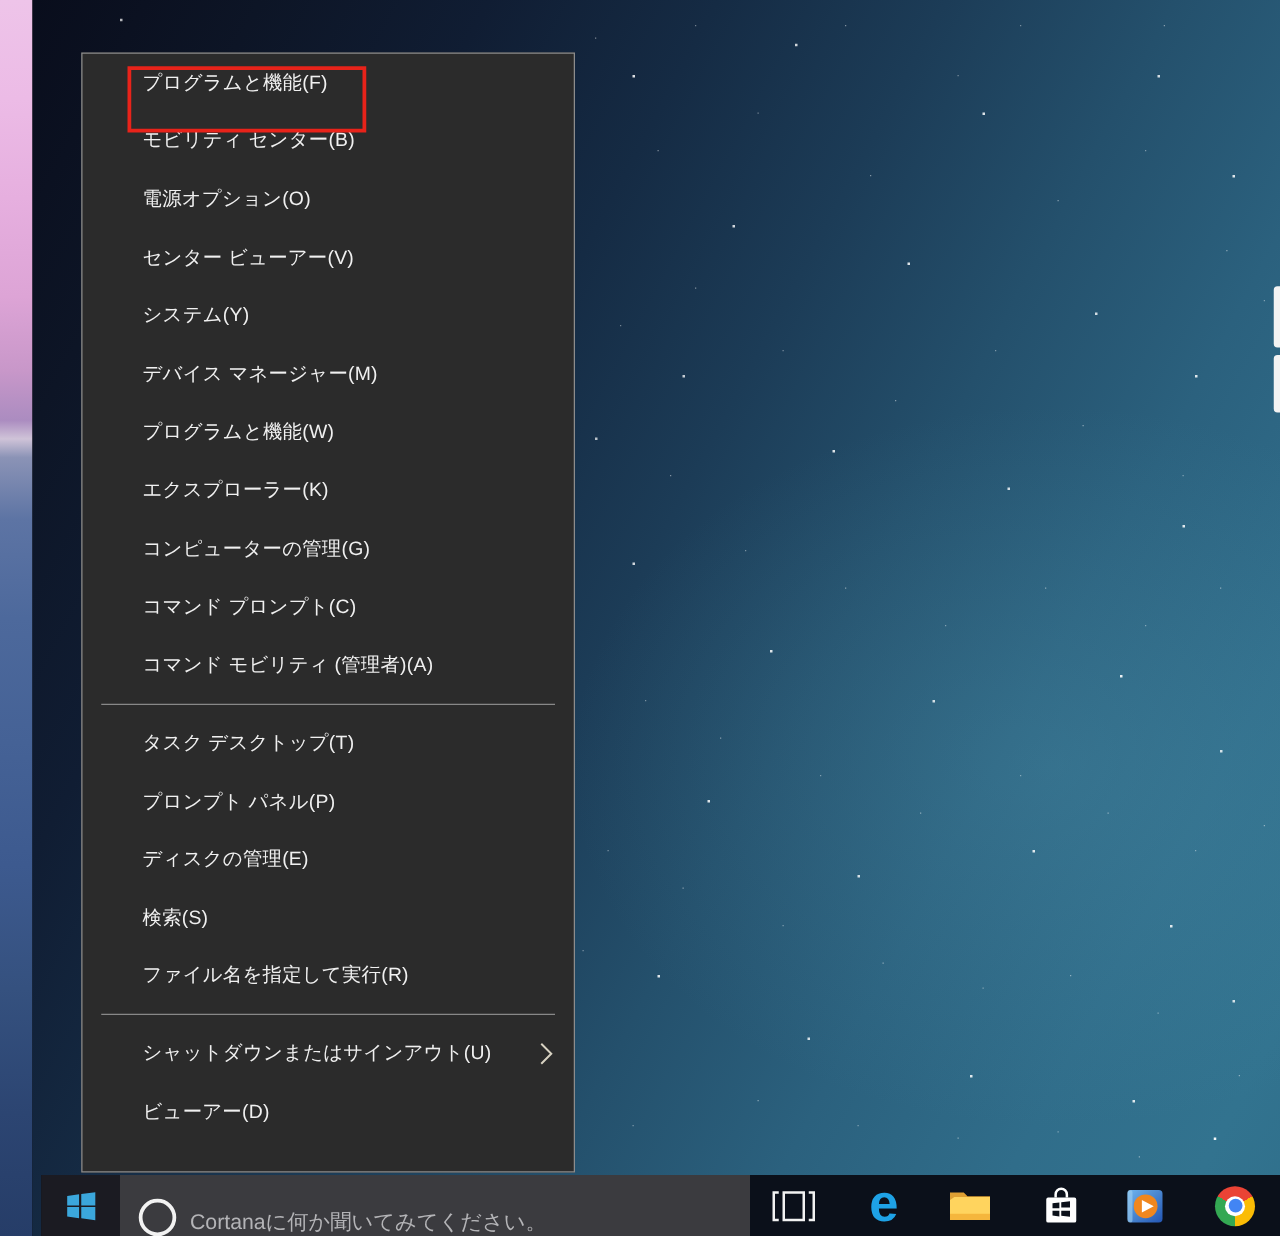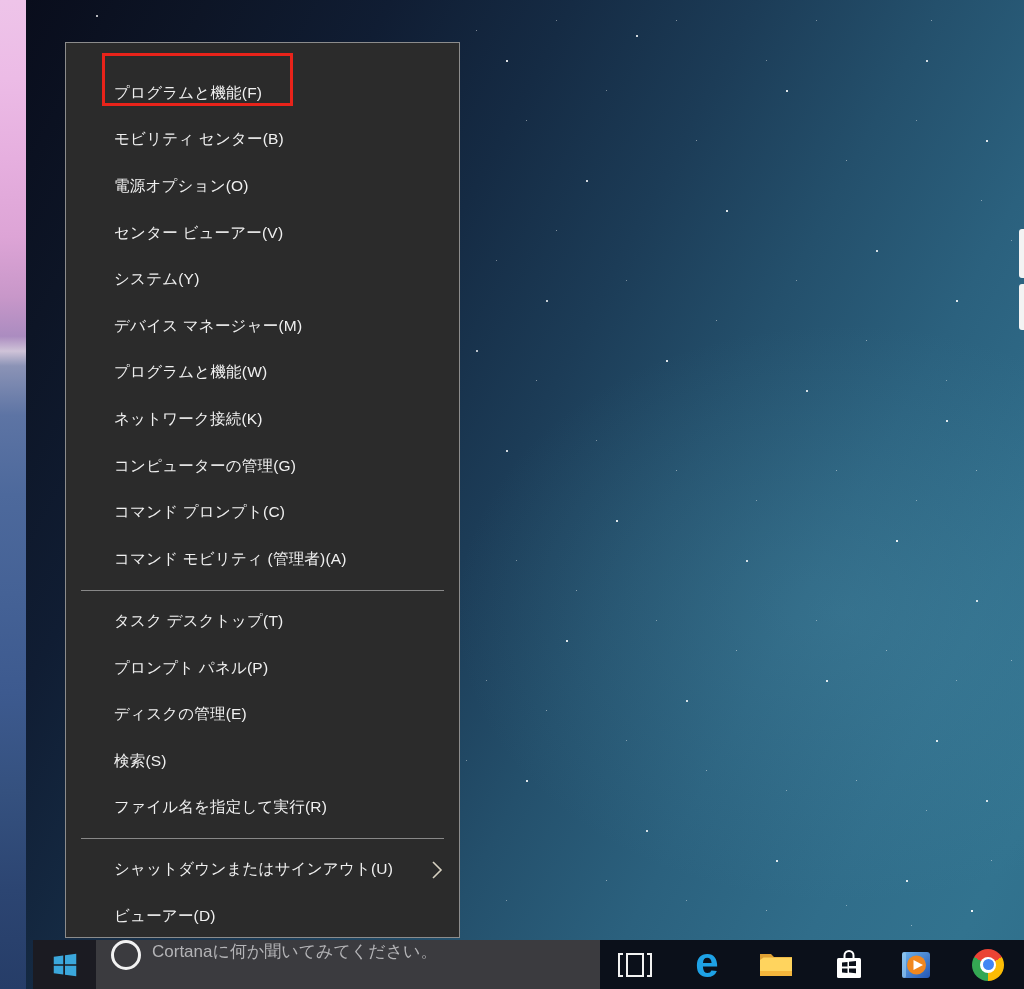--- a/index.html
+++ b/index.html
@@ -74,21 +74,21 @@
     650px 20px rgba(255,255,255,.45), 790px 20px rgba(255,255,255,.4),
     905px 20px rgba(255,255,255,.45);}
   
   .sliver{position:absolute;right:0;width:5px;background:#f3f3f3;border-radius:3px 0 0 3px;z-index:3;}
   .sliver-1{top:229px;height:49px;}
   .sliver-2{top:284px;height:46px;}
   
   .winx-menu{
     position:absolute;left:65px;top:42px;width:395px;height:896px;z-index:5;
     background:#2b2b2b;border:1px solid #8c8c8c;box-sizing:border-box;
-    padding-top:27px;
+    padding-top:0;
   }
   .menu-item{
     height:46.6px;display:flex;align-items:center;
     padding-left:48px;padding-right:14px;position:relative;
     color:#f0f0f0;font-size:15.5px;letter-spacing:.2px;cursor:default;
   }
   .menu-sep{height:1px;background:#888;margin:7.3px 15px;}
   .submenu-arrow{
     position:absolute;right:15px;top:50%;transform:translateY(-50%);
     width:14px;height:20px;
@@ -101,21 +101,21 @@
   .taskbar{
     position:absolute;left:33px;top:940px;width:991px;height:49px;z-index:6;
     background:#0b101a;
   }
   .start-button{
     position:absolute;left:0;top:0;width:63px;height:49px;border:0;margin:0;padding:0;
     background:#1b1b22;display:flex;align-items:center;justify-content:center;cursor:pointer;
   }
   .search-box{
     position:absolute;left:63px;top:0;width:504px;height:49px;
-    background:#3b3b3f;display:flex;align-items:flex-start;cursor:text;
+    background:#3b3b3f;display:flex;align-items:flex-end;cursor:text;
   }
   .cortana-ring{
     width:24px;height:24px;border:3px solid #f2f2f2;border-radius:50%;
     margin-left:15px;flex:0 0 auto;
   }
   .search-text{
     margin-left:11px;font-size:17px;color:#b4b4b7;white-space:nowrap;
   }
   .tb-icon{
     position:absolute;top:0;width:44px;height:49px;border:0;margin:0;padding:0;
@@ -171,21 +171,21 @@
   <div class="menu-item">
       <span>システム(Y)</span>
     </div>
   <div class="menu-item">
       <span>デバイス マネージャー(M)</span>
     </div>
   <div class="menu-item">
       <span>プログラムと機能(W)</span>
     </div>
   <div class="menu-item">
-      <span>ネットワーク接続(K)</span>
+      <span>エクスプローラー(K)</span>
     </div>
   <div class="menu-item">
       <span>コンピューターの管理(G)</span>
     </div>
   <div class="menu-item">
       <span>コマンド プロンプト(C)</span>
     </div>
   <div class="menu-item">
       <span>コマンド モビリティ (管理者)(A)</span>
     </div>

